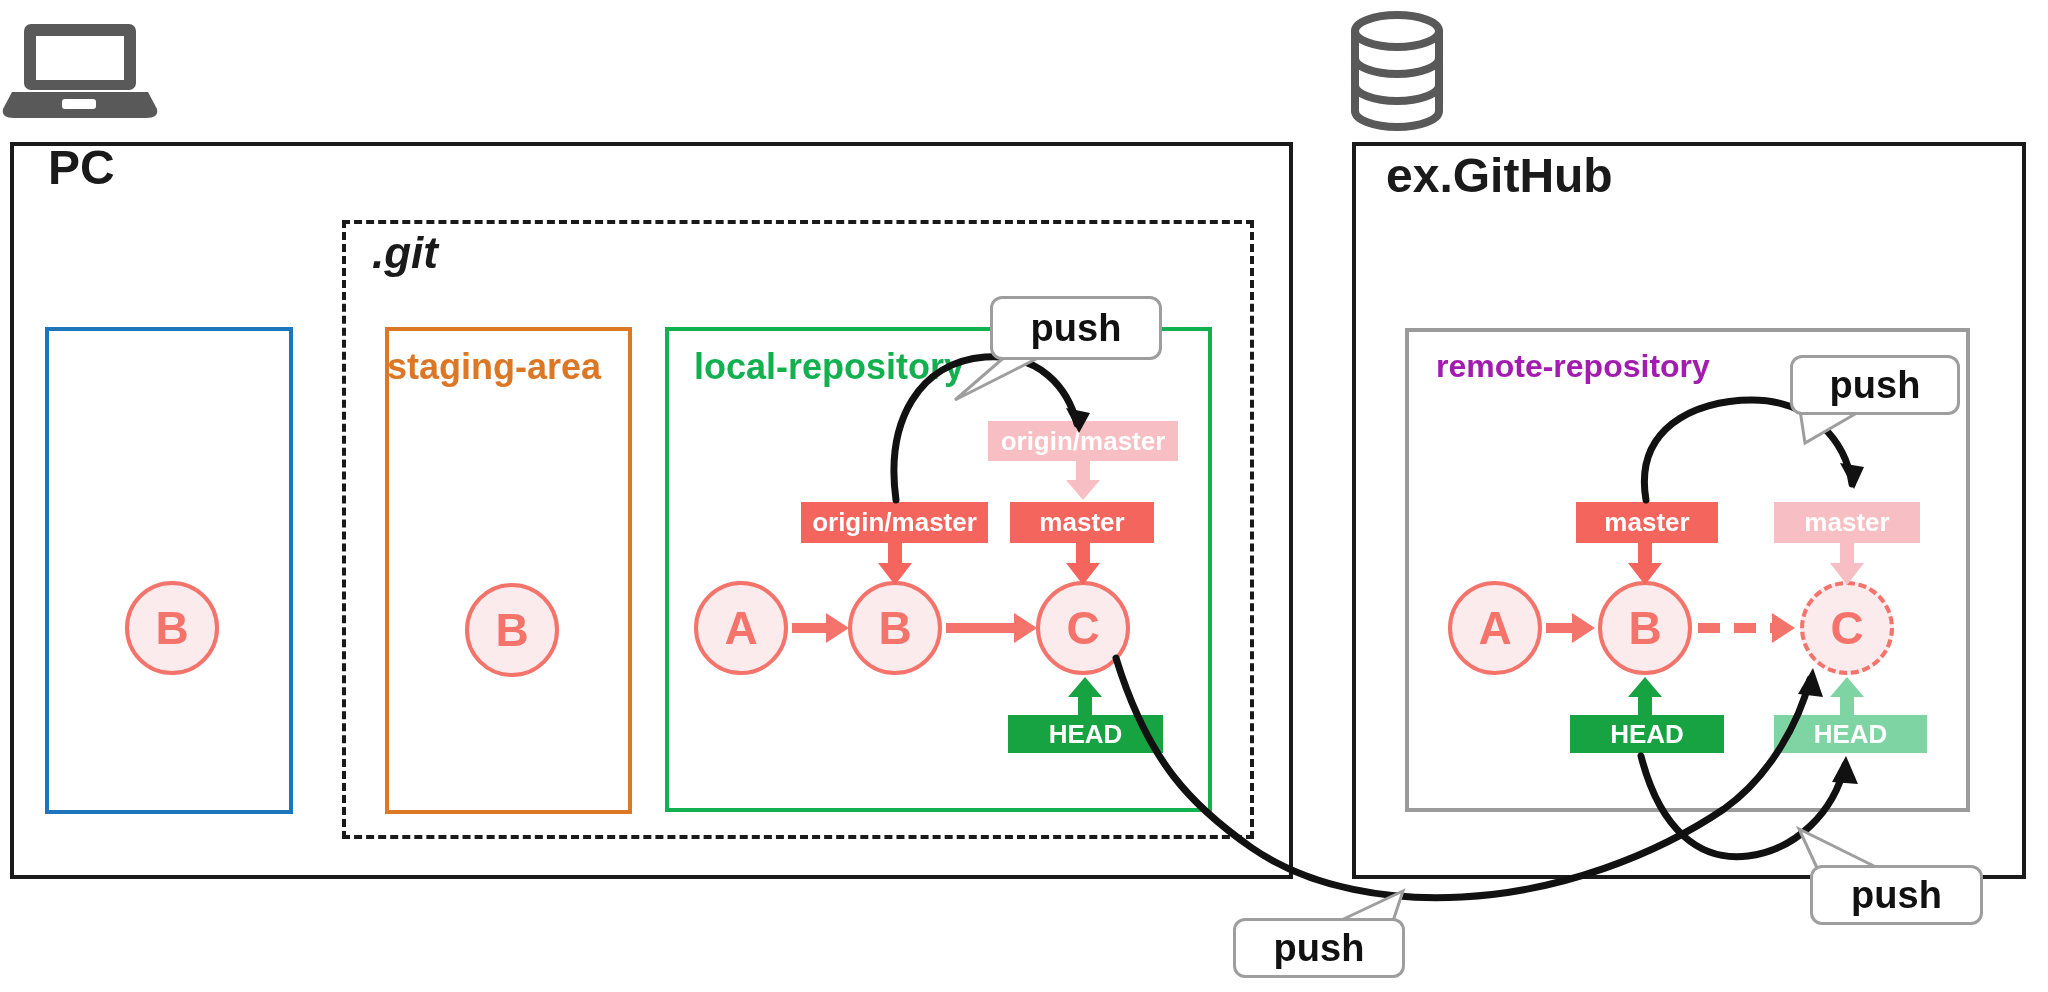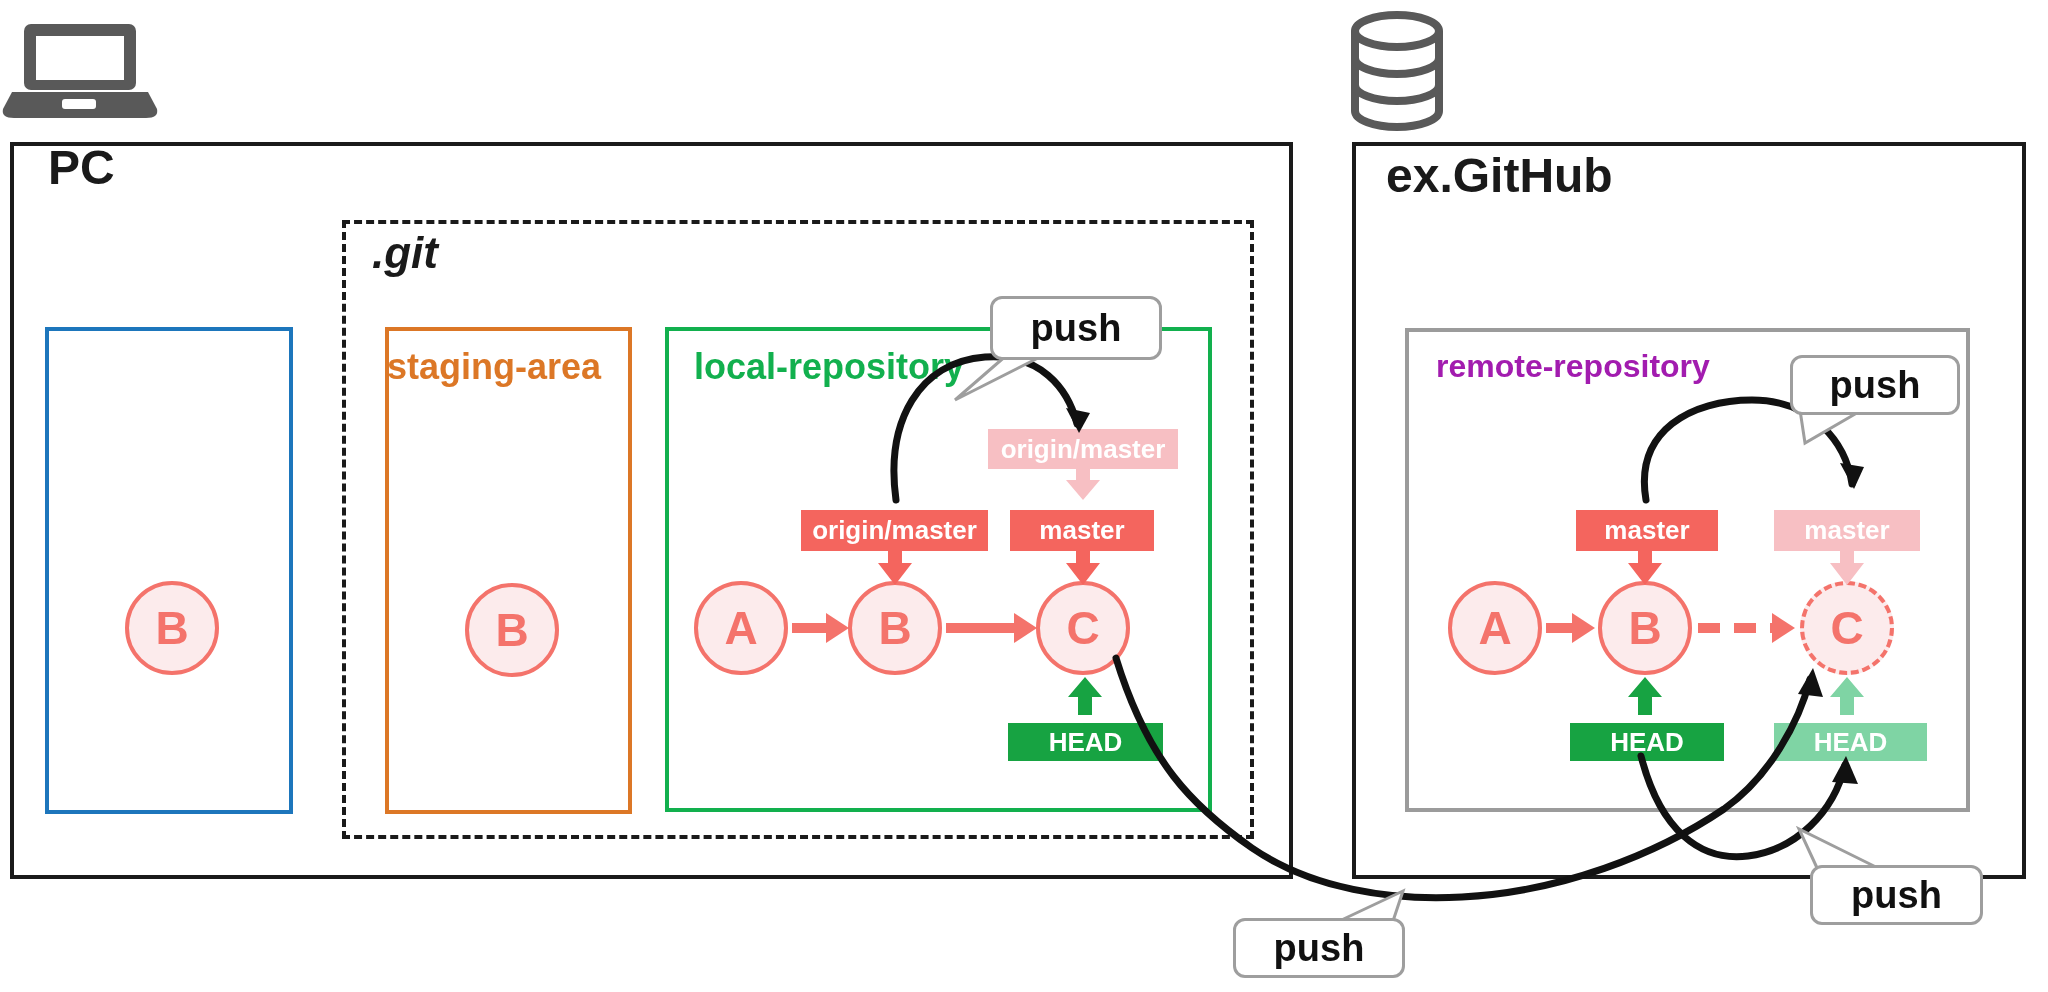--- a/index.html
+++ b/index.html
@@ -18,21 +18,21 @@
   #git-title{left:372px;top:228px;font-size:44px;font-style:italic;}
   #wd-title{left:78px;top:346px;font-size:36px;line-height:46px;color:#1D76BC;}
   #sa-title{left:385px;top:346px;width:218px;text-align:center;font-size:36px;color:#DC7726;}
   #lr-title{left:694px;top:346px;font-size:36px;color:#12B04E;}
   #rr-title{left:1436px;top:348px;font-size:32px;color:#a21caf;}
   .circle{position:absolute;width:94px;height:94px;border-radius:50%;background:#FCEBEC;
           border:4px solid #F4736B;display:flex;align-items:center;justify-content:center;
           font-size:46px;font-weight:bold;color:#F4736B;z-index:2;box-sizing:border-box;}
   .circle.dashed{border-style:dashed;}
   .ref{position:absolute;color:#fff;font-weight:bold;font-size:26px;display:flex;
-       align-items:center;justify-content:center;z-index:2;box-sizing:border-box;margin-top:8px;}
+       align-items:center;justify-content:center;z-index:2;box-sizing:border-box;}
   .salmon{background:#F4655E;} .pink{background:#F7BFC3;}
   .green{background:#17A342;} .ltgreen{background:#7FD4A4;}
   #svg-layer{position:absolute;left:0;top:0;z-index:3;pointer-events:none;}
   .bubble{position:absolute;background:#fff;border:3px solid #9E9E9E;border-radius:12px;
           display:flex;align-items:center;justify-content:center;font-size:38px;
           font-weight:bold;color:#111;z-index:5;box-sizing:border-box;}
 </style>
 </head>
 <body>
 

